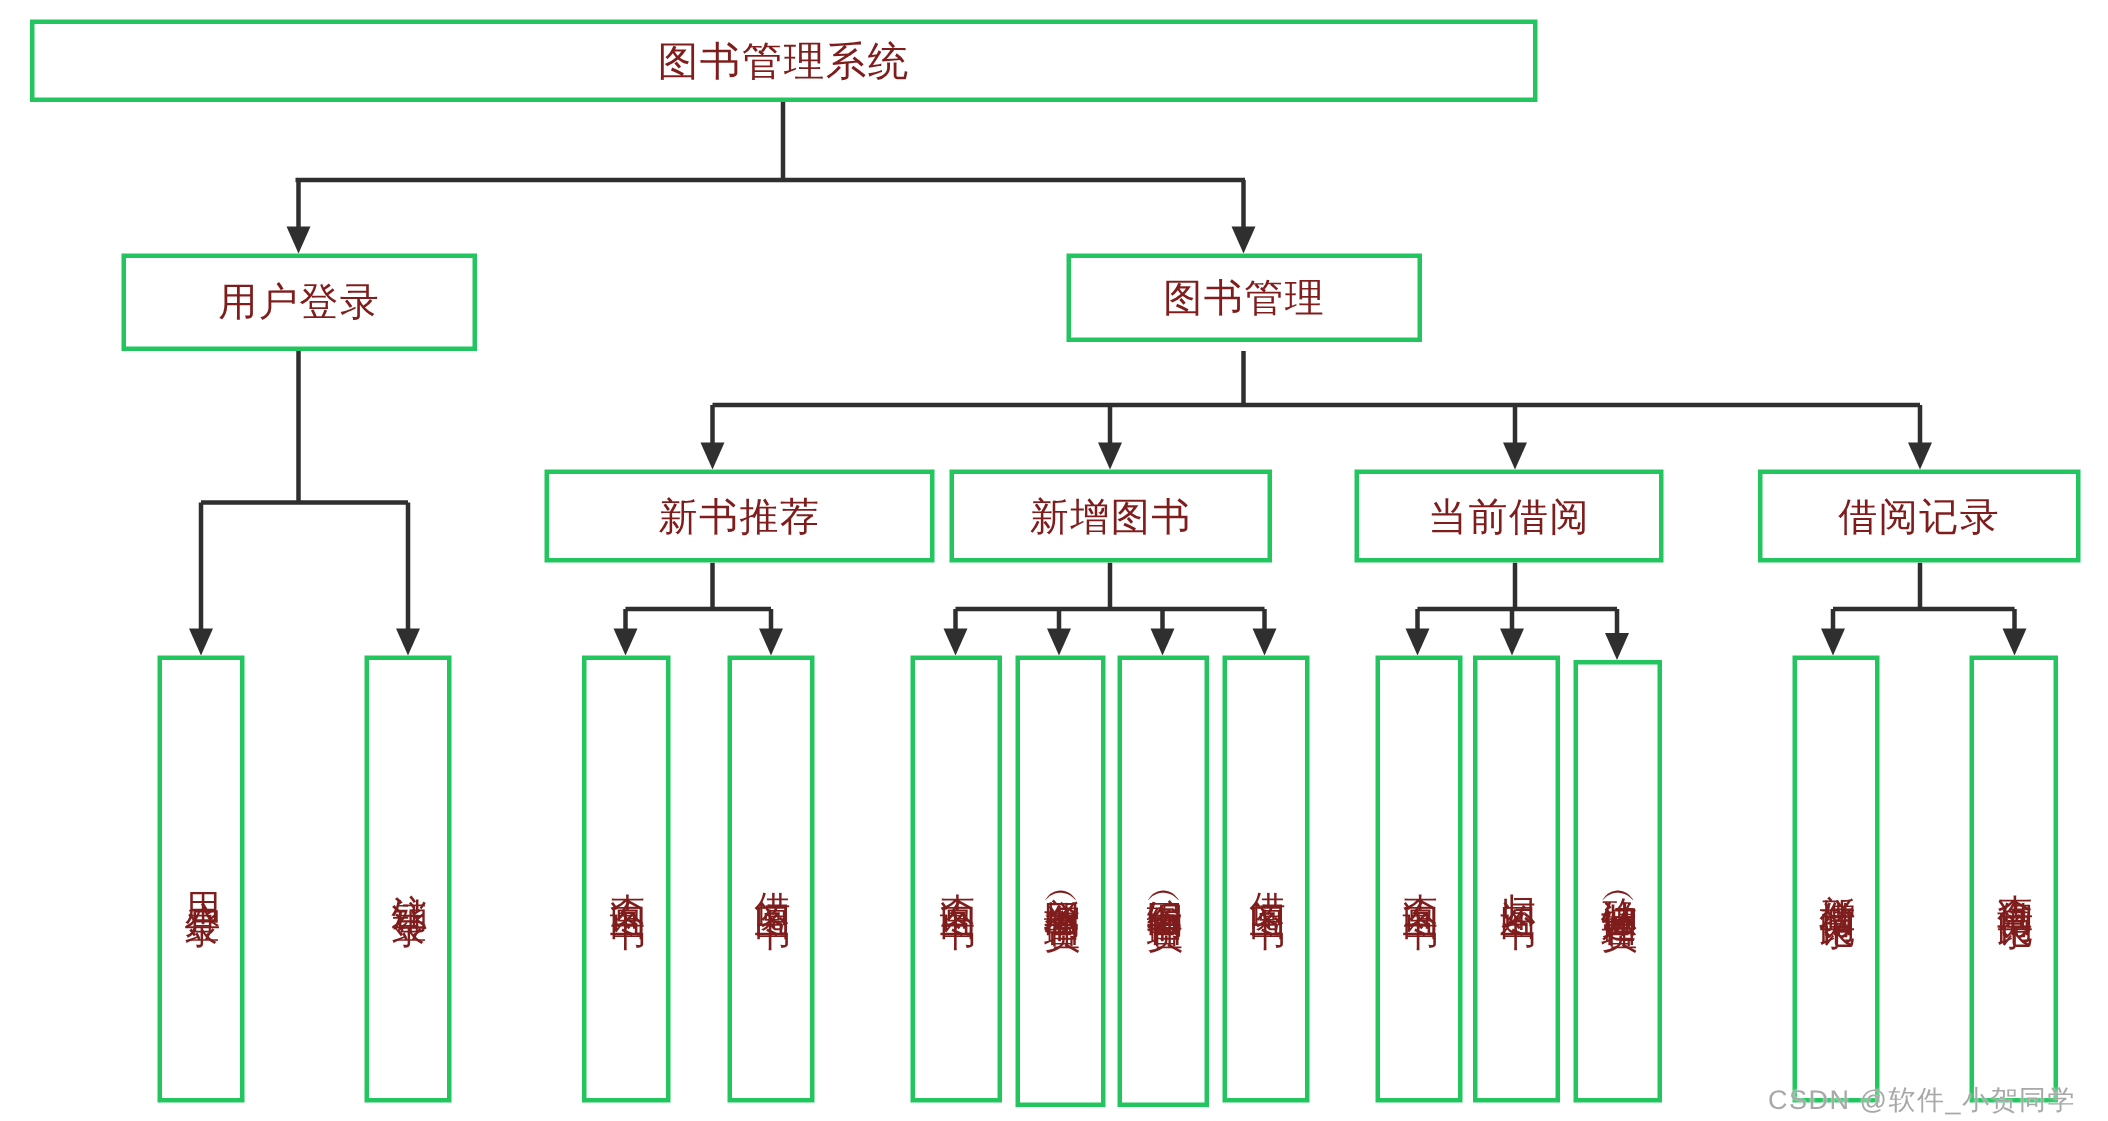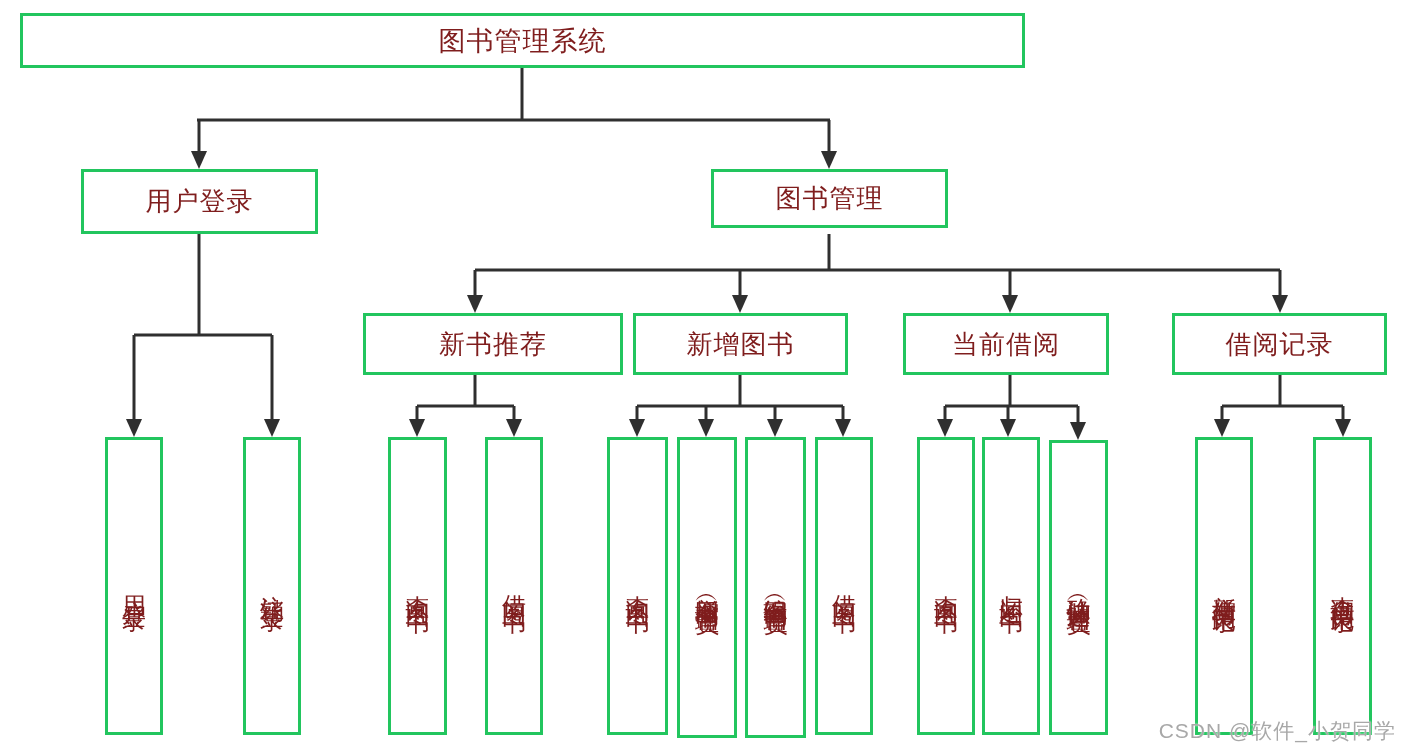--- a/index.html
+++ b/index.html
@@ -42,23 +42,23 @@
   }
   .node.v {
     writing-mode: vertical-rl;
     font-size: 24px;
     letter-spacing: 5px;
     line-height: 1;
     text-align: center;
   }
   .watermark {
     position: absolute;
-    right: 9px;
+    right: 21px;
     bottom: 2px;
-    font-size: 21px;
+    font-size: 18px;
     color: #a8a8a8;
     letter-spacing: 1px;
     z-index: 3;
     text-shadow: 0 0 2px #ffffff;
     white-space: nowrap;
   }
   svg line { stroke: #2f2f2f; stroke-width: 3; }
   svg polygon { fill: #2f2f2f; }
 </style>
 </head>

